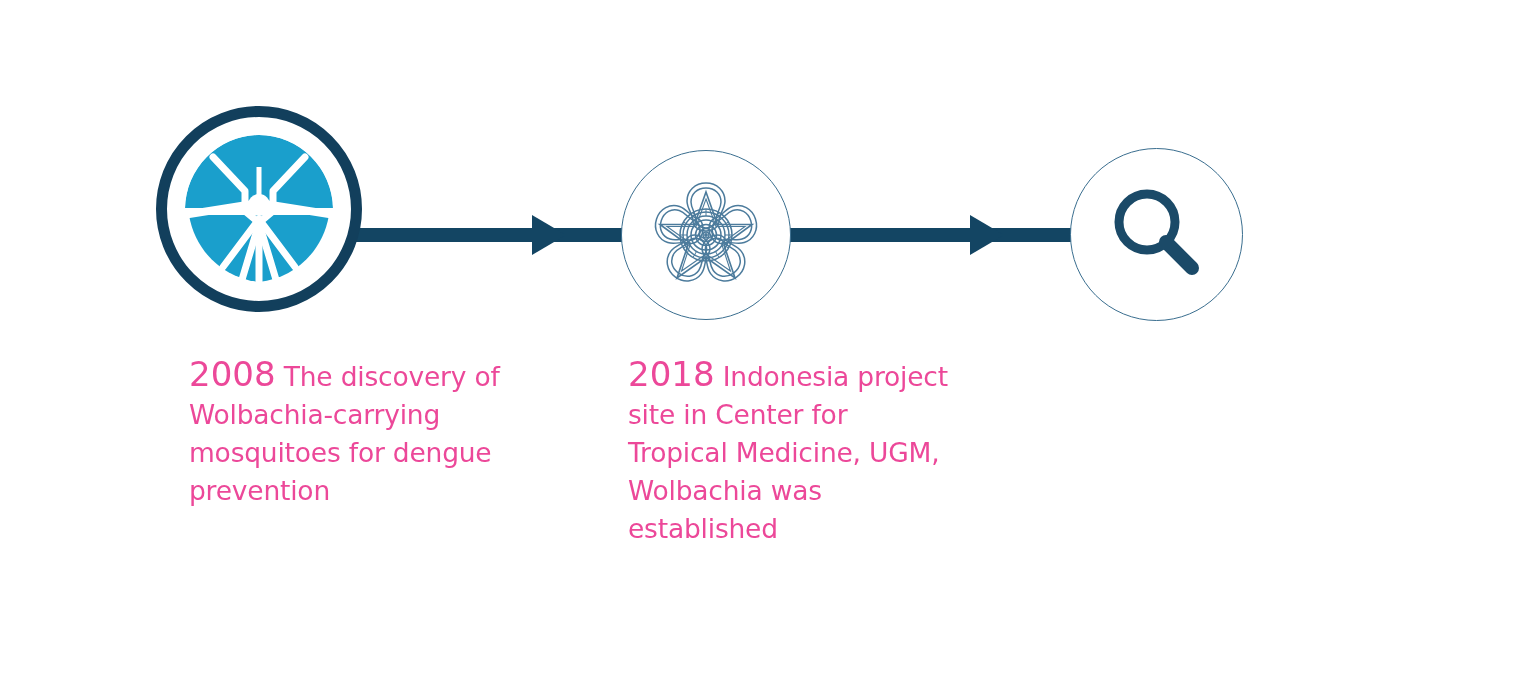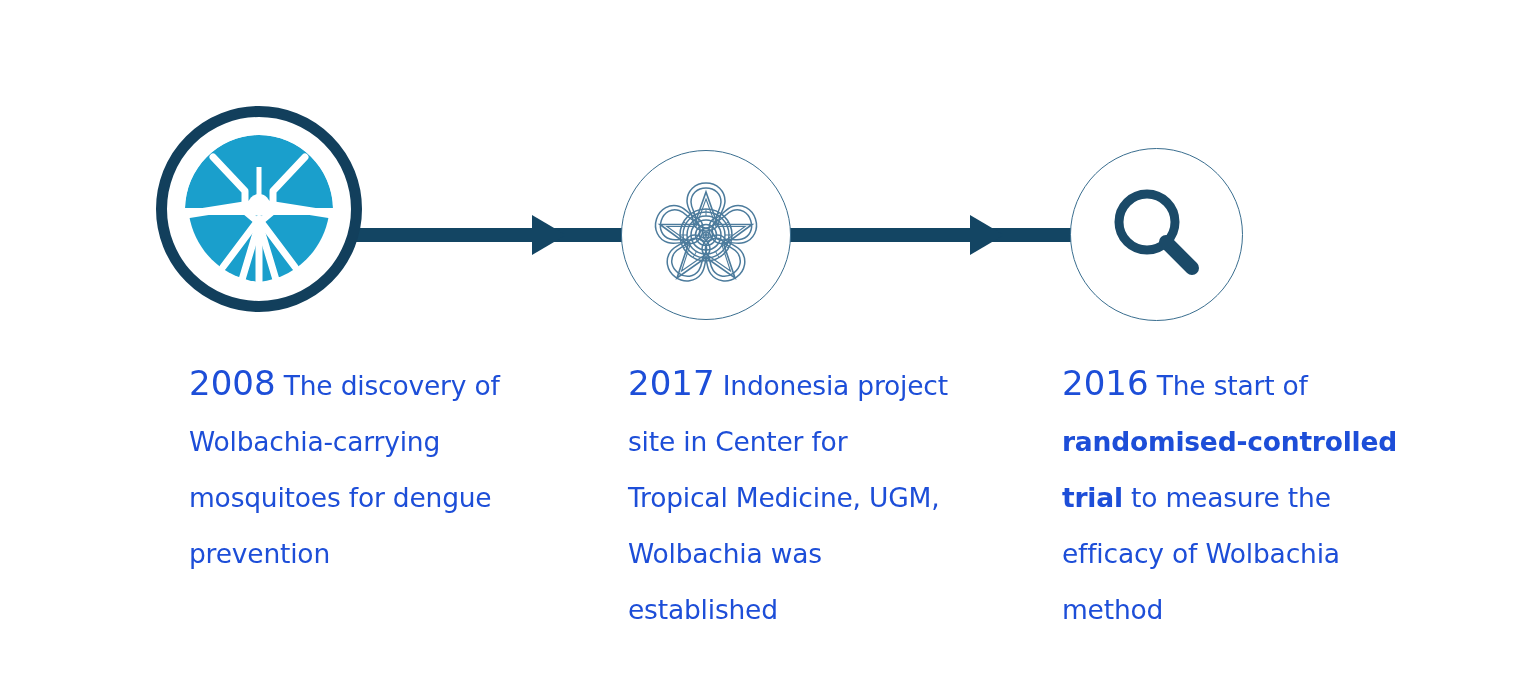--- a/index.html
+++ b/index.html
@@ -80,23 +80,23 @@
   #node-3 .node-circle {
     left: 0; top: 0; width: 173px; height: 173px;
     border: 1.6px solid #3a6e8f;
   }
 
   .icon-svg { display: block; }
 
   
   .entry-text {
     position: absolute;
-    color: #1d4ed8;
+    color: #ec4899;
     font-size: 26.5px;
-    line-height: 56px;
+    line-height: 38px;
     font-family: "DejaVu Sans", sans-serif;
     letter-spacing: -0.2px;
   }
   .entry-text .year {
     font-size: 34px;
     letter-spacing: 0px;
   }
   .entry-text .strong {
     font-weight: bold;
   }
@@ -223,20 +223,17 @@
         <line x1="64" y1="62" x2="90" y2="88" stroke="#1b4a68" stroke-width="14" stroke-linecap="round"></line>
       </svg>
     </div>
   </div>
 
   <div class="entry-text" id="text-1">
     <span class="year">2008</span><span> The discovery of Wolbachia-carrying mosquitoes for dengue prevention</span>
   </div>
 
   <div class="entry-text" id="text-2">
-    <span class="year">2017</span><span> Indonesia project site in Center for Tropical Medicine, UGM, Wolbachia was established</span>
-  </div>
-
-  <div class="entry-text" id="text-3">
-    <span class="year">2016</span><span> The start of </span><span class="strong">randomised-controlled trial</span><span> to measure the efficacy of Wolbachia method</span>
-  </div>
+    <span class="year">2018</span><span> Indonesia project site in Center for Tropical Medicine, UGM, Wolbachia was established</span>
+  </div>
+
 
 </div>
 
 </body></html>

